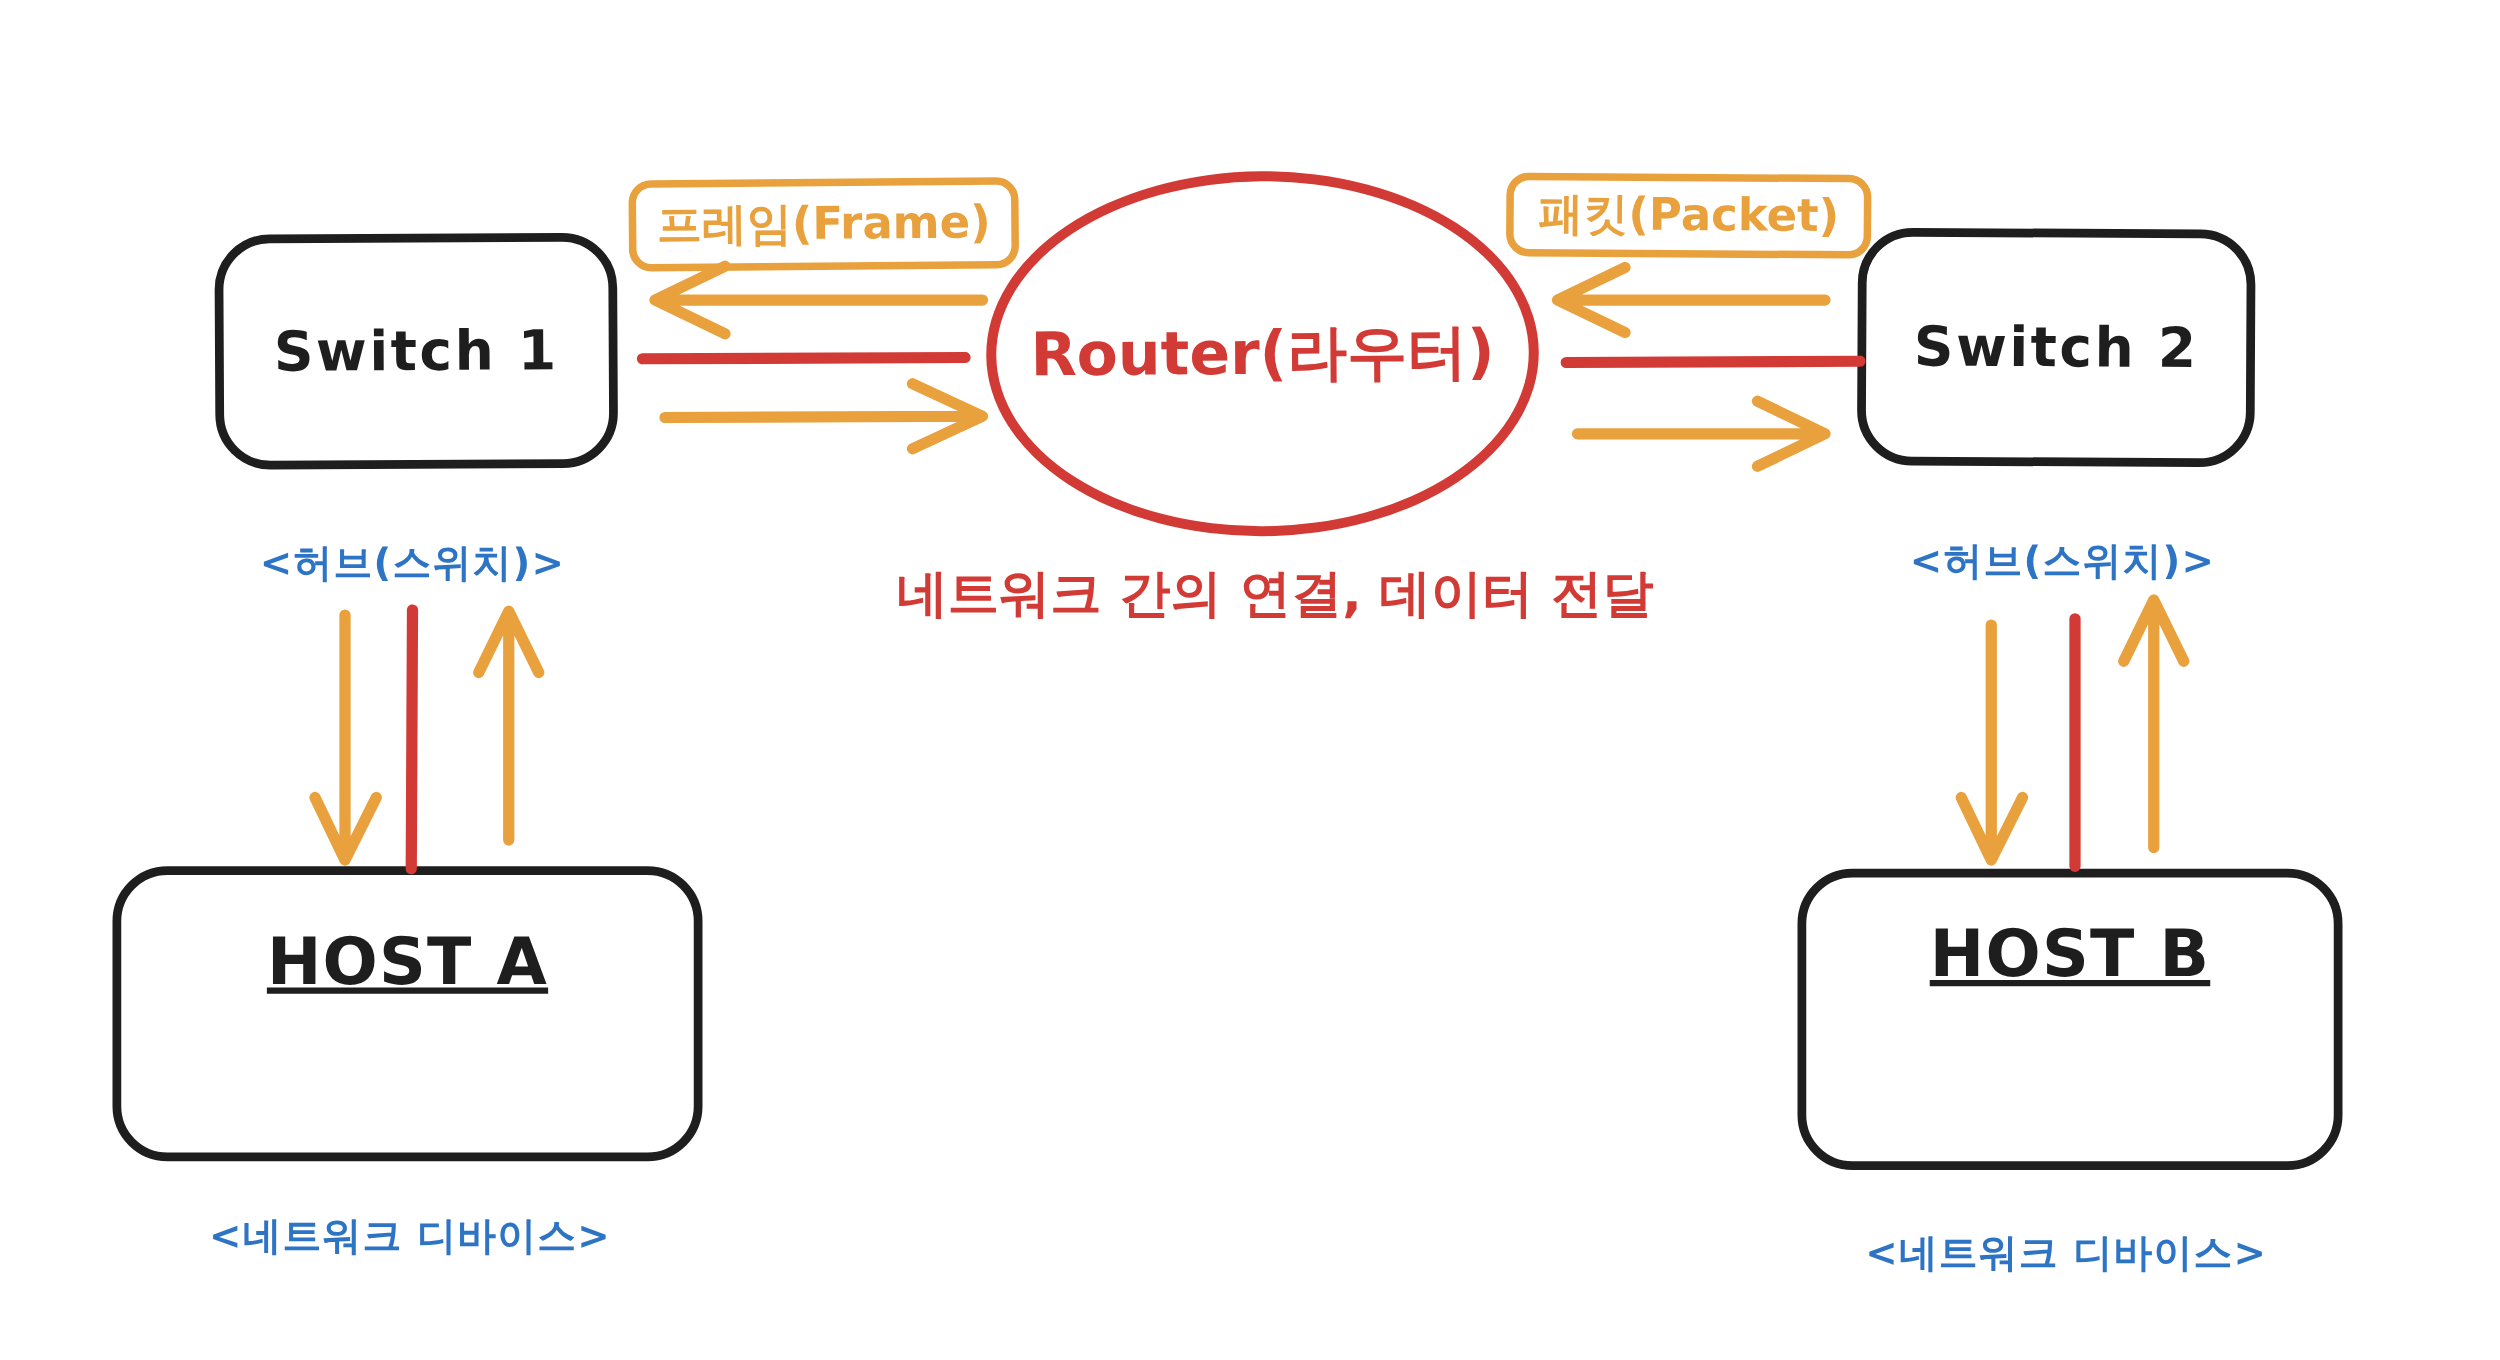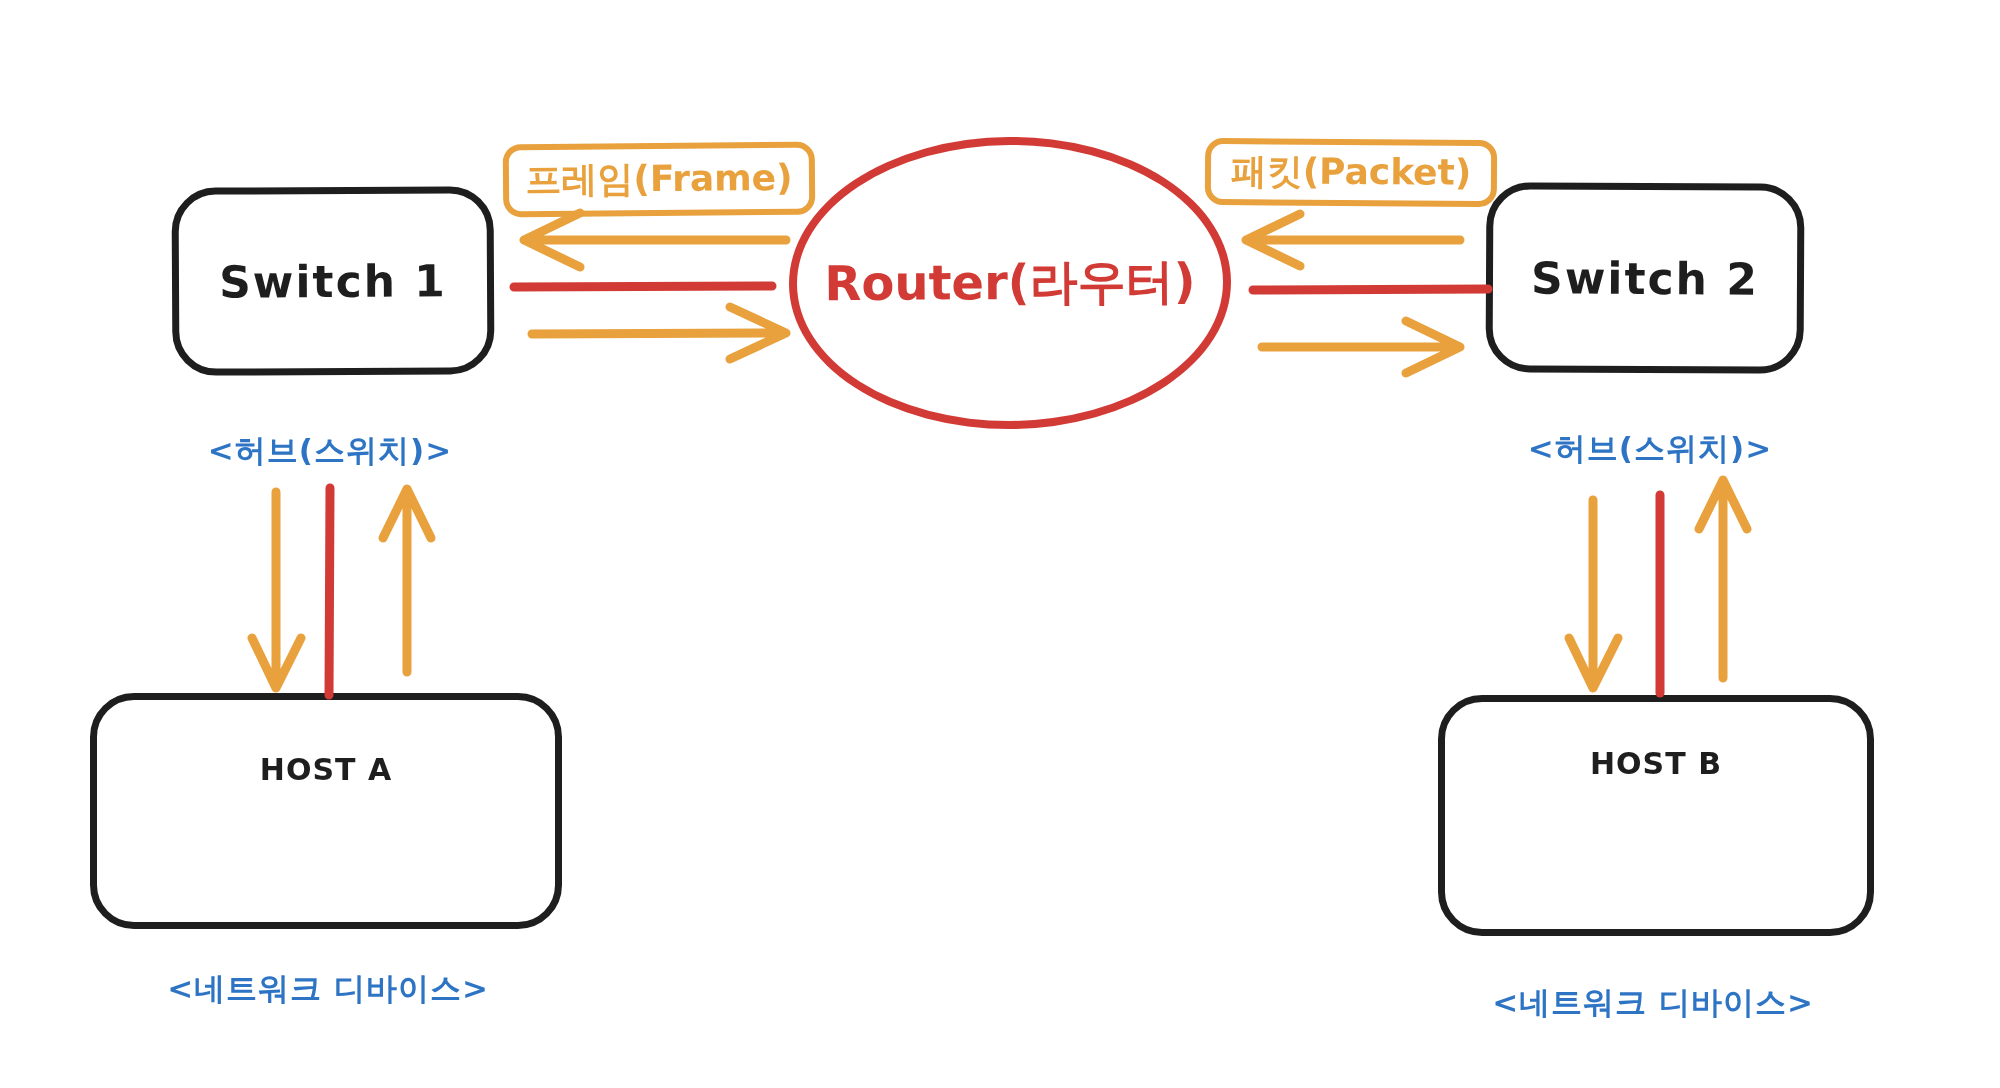--- a/index.html
+++ b/index.html
@@ -12,21 +12,21 @@
     position:absolute; background:#ffffff;
     border:7px solid #1e1e1e; border-radius:44px;
     display:flex; flex-direction:column; align-items:center; justify-content:center;
     color:#1e1e1e; font-weight:700; box-sizing:border-box;
   }
   .node .node-label { font-size:44px; letter-spacing:2px; white-space:nowrap; }
   #switch1 { left:172px; top:187px; width:322px; height:188px; transform:rotate(-0.3deg); }
   #switch2 { left:1486px; top:183px; width:318px; height:190px; transform:rotate(0.3deg); }
   #hostA   { left:90px;  top:693px; width:472px; height:236px; justify-content:flex-start; padding-top:32px; }
   #hostB   { left:1438px; top:695px; width:436px; height:241px; justify-content:flex-start; padding-top:24px; }
-  .host-line { font-size:30px; line-height:76px; letter-spacing:1px; white-space:nowrap; }
+  .host-line { font-size:52px; line-height:76px; letter-spacing:1px; white-space:nowrap;text-decoration:underline; }
   
   #router {
     position:absolute; left:789px; top:137px; width:442px; height:292px;
     border:8px solid #d23b35; border-radius:50%; background:#ffffff;
     display:flex; align-items:center; justify-content:center; box-sizing:border-box;
     transform:rotate(-0.4deg);
   }
   #router .node-label { color:#d23b35; font-size:48px; font-weight:700; white-space:nowrap; }
   
   .badge {
@@ -86,20 +86,21 @@
     <span>프레임(Frame)</span>
   </div>
   <div class="badge" id="badge-packet">
     <span>패킷(Packet)</span>
   </div>
 
   <div class="caption-blue" id="cap-hub-left">&lt;허브(스위치)&gt;</div>
   <div class="caption-blue" id="cap-hub-right">&lt;허브(스위치)&gt;</div>
   <div class="caption-blue" id="cap-dev-left">&lt;네트워크 디바이스&gt;</div>
   <div class="caption-blue" id="cap-dev-right">&lt;네트워크 디바이스&gt;</div>
+  <div class="caption-red" id="cap-router">네트워크 간의 연결, 데이터 전달</div>
 
   <svg id="arrows" width="2000" height="1088" viewBox="0 0 2000 1088">
 
     <path class="stroke-orange" stroke-width="9" d="M786 240 L534 240 M580 213 L524 240 L580 267"></path>
     <path class="stroke-red" stroke-width="9" d="M514 287 L772 286"></path>
     <path class="stroke-orange" stroke-width="9" d="M532 334 L778 333 M730 307 L786 333 L730 359"></path>
 
     <path class="stroke-orange" stroke-width="9" d="M1460 240 L1256 240 M1300 214 L1246 240 L1300 266"></path>
     <path class="stroke-red" stroke-width="9" d="M1253 290 L1488 289"></path>
     <path class="stroke-orange" stroke-width="9" d="M1262 347 L1452 347 M1406 321 L1460 347 L1406 373"></path>

